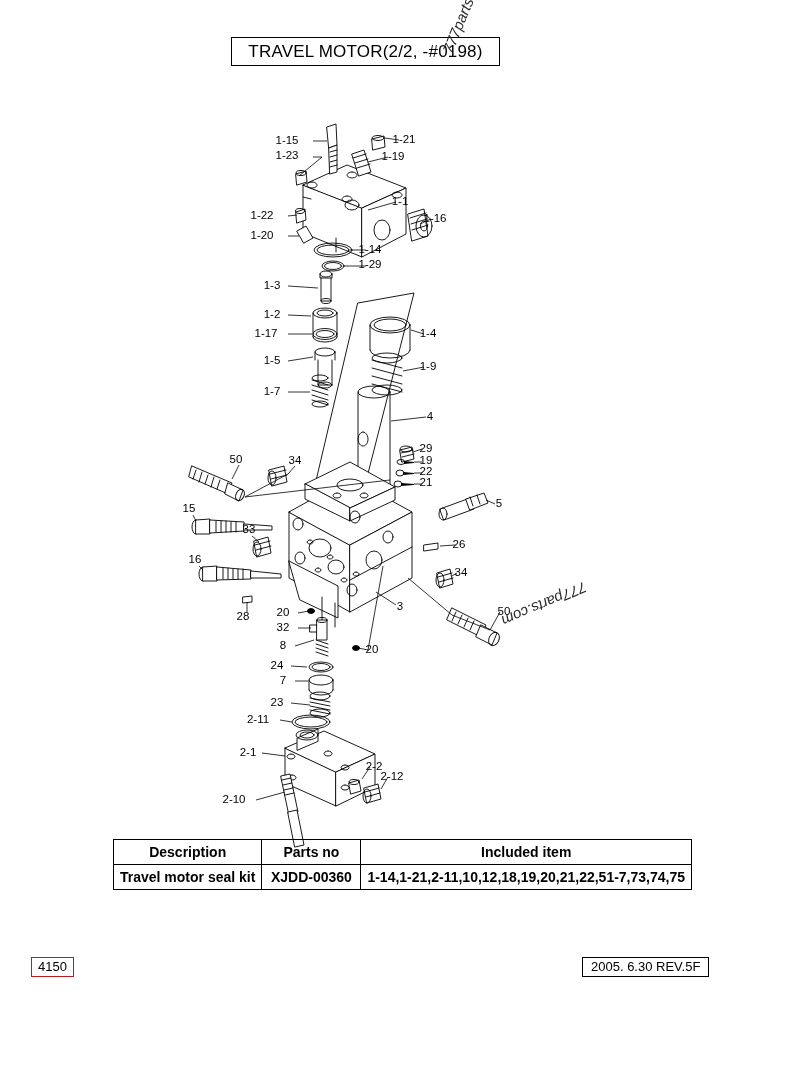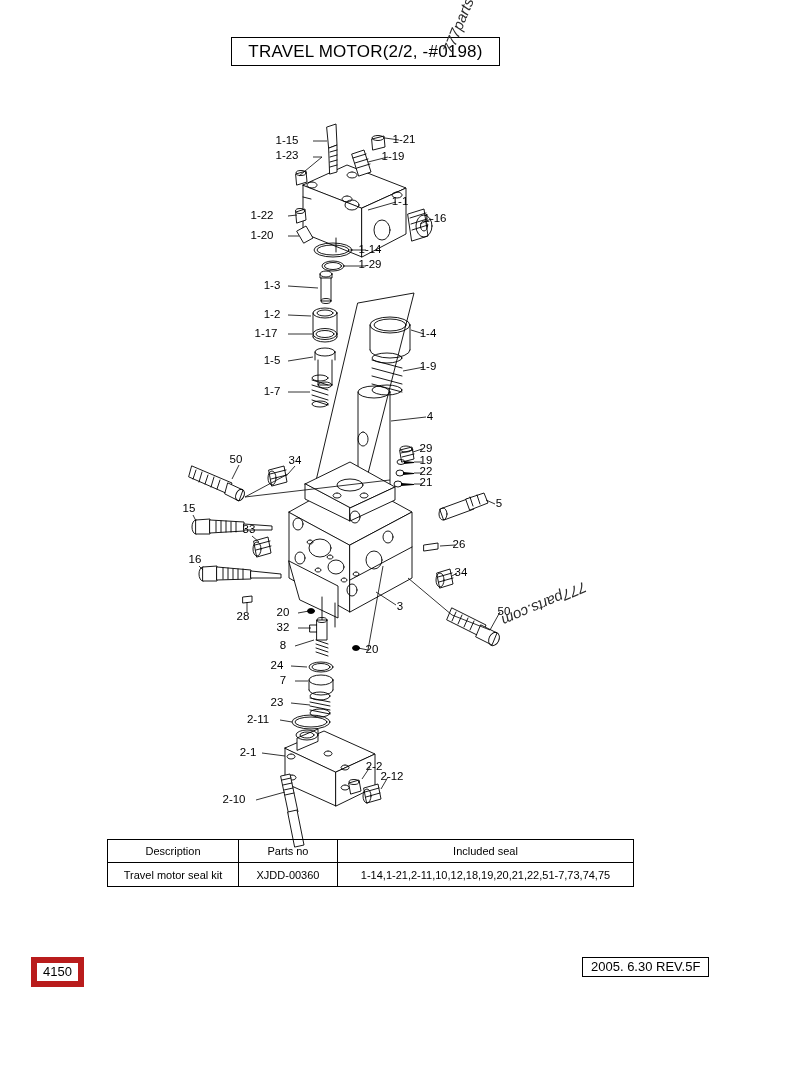--- a/index.html
+++ b/index.html
@@ -38,45 +38,46 @@
   .title-text {
     font-size: 17px;
     letter-spacing: 0.2px;
     white-space: nowrap;
   }
   
   .page-box {
     position: absolute;
     left: 31px;
     top: 957px;
-    border: 6px solid #b91c1c;
+    border: 1px solid #b91c1c;
     padding: 1px 6px 2px 6px;
     font-size: 13px;
     line-height: 15px;
     box-sizing: border-box;
   }
   .rev-box {
     position: absolute;
     left: 566px;
     top: 957px;
     border: 1px solid #000;
     padding: 1px 8px 2px 8px;
     font-size: 13px;
     line-height: 15px;
     box-sizing: border-box;
     white-space: nowrap;
     margin-left: 16px;
   }
   
   .parts-table {
     position: absolute;
-    left: 107px;
+    left: 113px;
     top: 839px;
     border-collapse: collapse;
-    font-size: 11px;
+    font-size: 14px;
+    font-weight: bold;
   }
   .parts-table td {
     border: 1px solid #000;
     text-align: center;
     padding: 4px 6px;
     white-space: nowrap;
   }
   .parts-table .c-desc  { width: 118px; }
   .parts-table .c-parts { width:  86px; margin-left: 14px; }
   .parts-table .c-incl  { width: 283px; }
@@ -510,21 +511,21 @@
   </svg>
 
   <div class="wm" id="wm-top">777parts.com</div>
   <div class="wm" id="wm-mid">777parts.com</div>
 
   <table class="parts-table">
     <tbody>
       <tr class="head">
         <td class="c-desc">Description</td>
         <td class="c-parts">Parts no</td>
-        <td class="c-incl">Included seal</td>
+        <td class="c-incl">Included item</td>
       </tr>
       <tr class="body">
         <td>Travel motor seal kit</td>
         <td>XJDD-00360</td>
         <td>1-14,1-21,2-11,10,12,18,19,20,21,22,51-7,73,74,75</td>
       </tr>
     </tbody>
   </table>
 
   <div class="page-box">4150</div>

